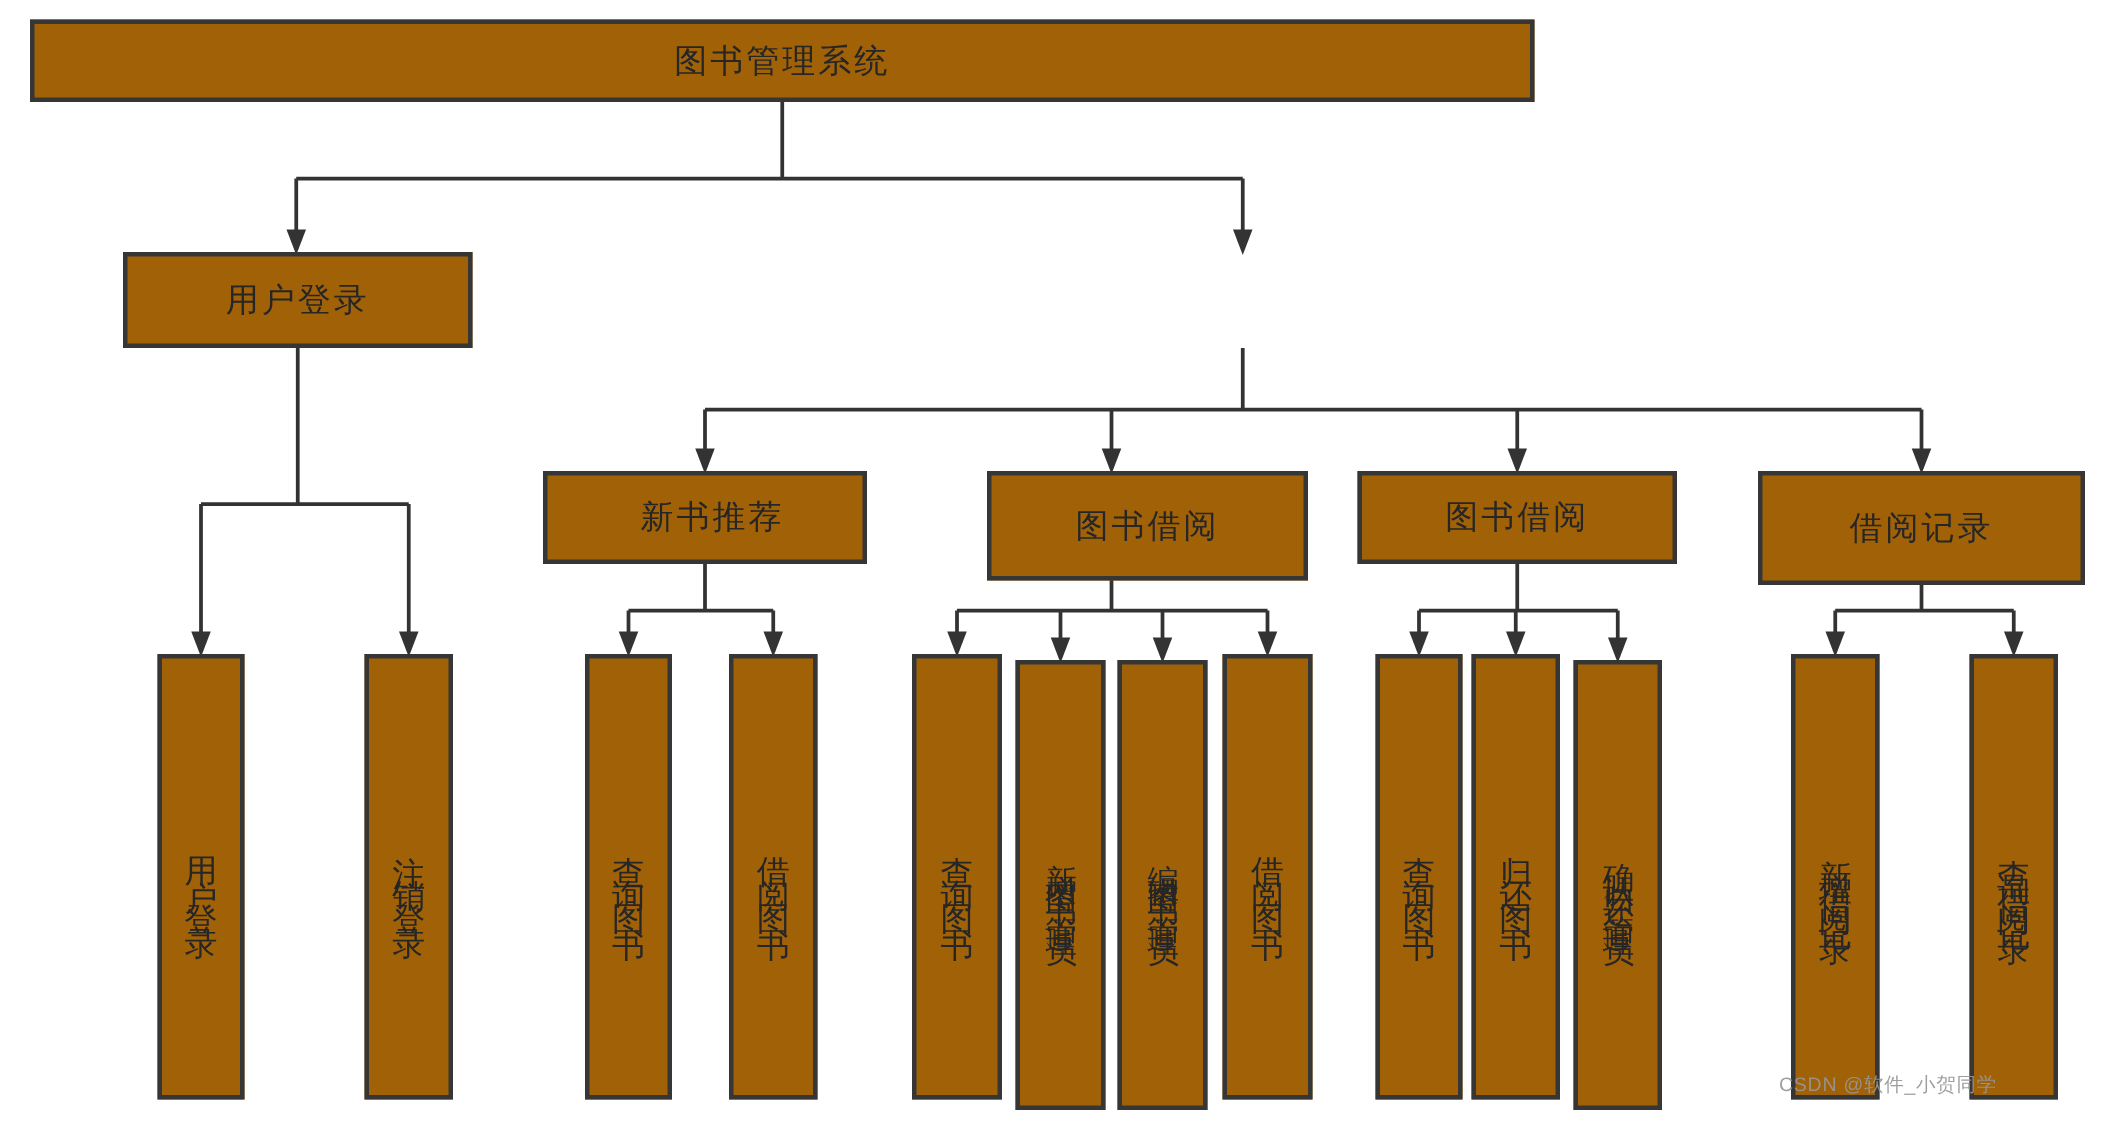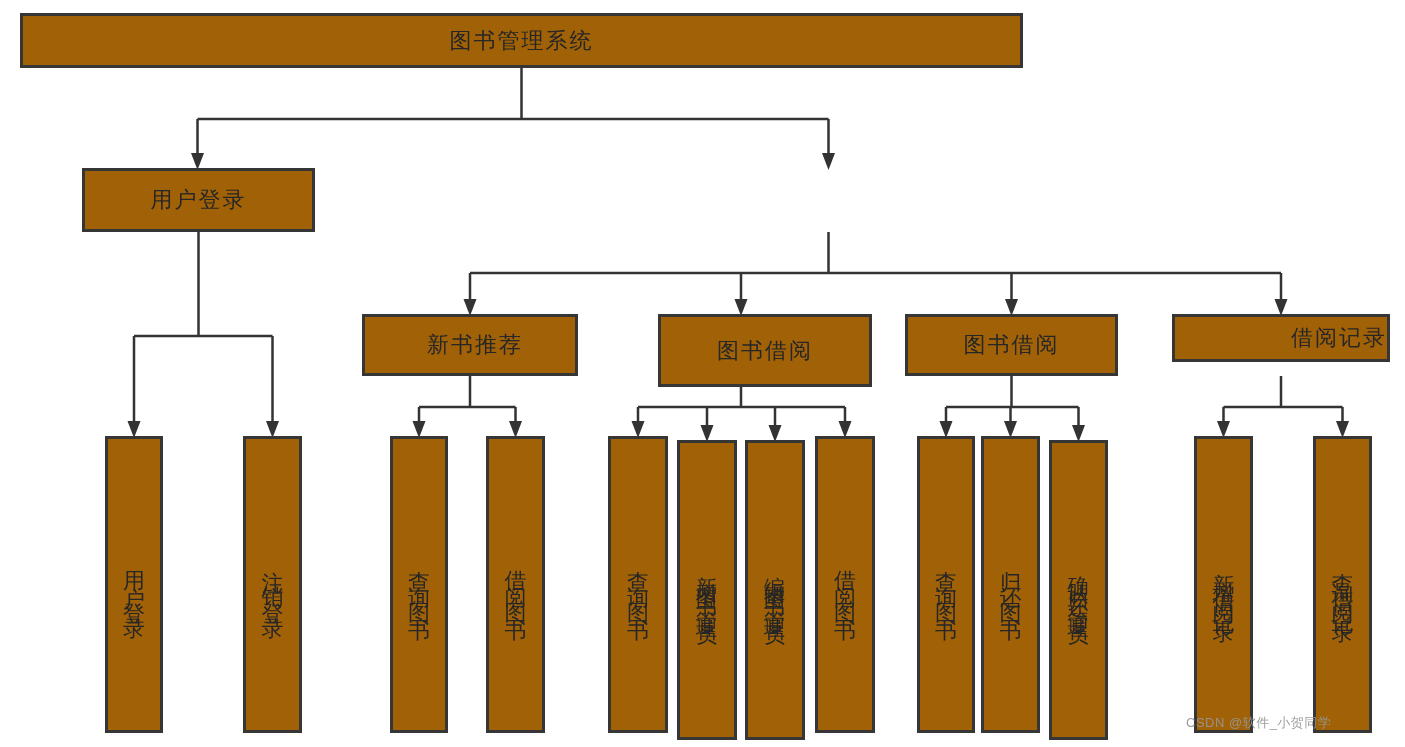--- a/index.html
+++ b/index.html
@@ -18,21 +18,21 @@
   #watermark { position:absolute; left:1186px; top:714px; z-index:6;
                font-size:13px; letter-spacing:0.5px; color:rgba(150,150,150,0.92);
                white-space:nowrap; }
   
   #n-root   { left:20px;  top:13px;  width:1003px; height:55px; }
   #n-user   { left:82px;  top:168px; width:233px;  height:64px; }
   #n-book   { left:712px; top:168px; width:233px;  height:64px; }
   #n-newb   { left:362px; top:314px; width:216px;  height:62px;padding-left:10px; }
   #n-borr   { left:658px; top:314px; width:214px;  height:73px; }
   #n-curr   { left:905px; top:314px; width:213px;  height:62px; }
-  #n-recs   { left:1172px;top:314px; width:218px;  height:48px;justify-content:flex-end; }
+  #n-recs   { left:1172px;top:314px; width:218px;  height:76px; }
   #lf-1  { left:105px;  top:436px; width:58px; height:297px; }
   #lf-2  { left:243px;  top:436px; width:59px; height:297px; }
   #lf-3  { left:390px;  top:436px; width:58px; height:297px; }
   #lf-4  { left:486px;  top:436px; width:59px; height:297px; }
   #lf-5  { left:608px;  top:436px; width:60px; height:297px; }
   #lf-6  { left:677px;  top:440px; width:60px; height:300px; }
   #lf-7  { left:745px;  top:440px; width:60px; height:300px; }
   #lf-8  { left:815px;  top:436px; width:60px; height:297px; }
   #lf-9  { left:917px;  top:436px; width:58px; height:297px; }
   #lf-10 { left:981px;  top:436px; width:59px; height:297px; }

